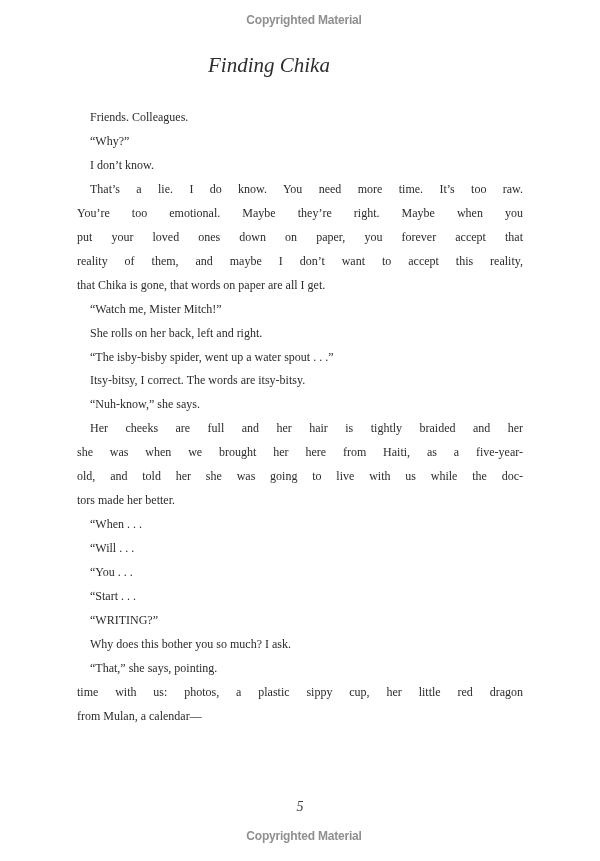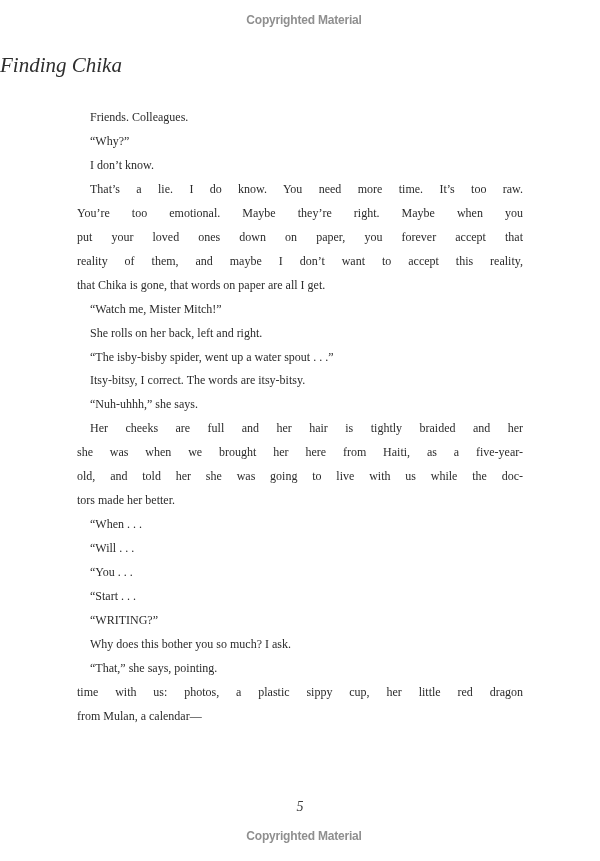--- a/index.html
+++ b/index.html
@@ -26,21 +26,21 @@
     letter-spacing: -0.2px;
     color: #8f8f8f;
   }
   .watermark.top { top: 13px; }
   .watermark.bottom { top: 829px; }
   .running-title {
     position: absolute;
     top: 53px;
     left: 0;
     width: 538px;
-    text-align: left;
+    text-align: center;
     font-style: italic;
     font-size: 21px;
     color: #2e2e2e;
   }
   .body-text {
     position: absolute;
     top: 106px;
     left: 77px;
     width: 446px;
     font-size: 12px;
@@ -79,21 +79,21 @@
       <div class="line indent"><span>I don’t know.</span></div>
       <div class="line indent justify"><span>That’s a lie. I do know. </span><span class="it">You need more time. It’s too raw.</span></div>
       <div class="line justify"><span class="it">You’re too emotional.</span><span> Maybe they’re right. Maybe when you</span></div>
       <div class="line justify"><span>put your loved ones down on paper, you forever accept that</span></div>
       <div class="line justify"><span>reality of them, and maybe I don’t want to accept this reality,</span></div>
       <div class="line"><span>that Chika is gone, that words on paper are all I get.</span></div>
       <div class="line indent"><span>“Watch me, Mister Mitch!”</span></div>
       <div class="line indent"><span>She rolls on her back, left and right.</span></div>
       <div class="line indent"><span class="it">“The isby-bisby spider, went up a water spout . . .”</span></div>
       <div class="line indent"><span>Itsy-bitsy, I correct. The words are itsy-bitsy.</span></div>
-      <div class="line indent"><span>“Nuh-</span><span class="it">uhhh</span><span>,” she says.</span></div>
+      <div class="line indent"><span>“Nuh-</span><span class="it">know</span><span>,” she says.</span></div>
       <div class="line indent justify"><span>Her cheeks are full and her hair is tightly braided and her</span></div>
       <div class="line justify"><span>she was when we brought her here from Haiti, as a five-year-</span></div>
       <div class="line justify"><span>old, and told her she was going to live with us while the doc-</span></div>
       <div class="line"><span>tors made her better.</span></div>
       <div class="line indent"><span>“When . . .</span></div>
       <div class="line indent"><span>“Will . . .</span></div>
       <div class="line indent"><span>“You . . .</span></div>
       <div class="line indent"><span>“Start . . .</span></div>
       <div class="line indent"><span>“WRITING?”</span></div>
       <div class="line indent"><span>Why does this bother you so much? I ask.</span></div>

